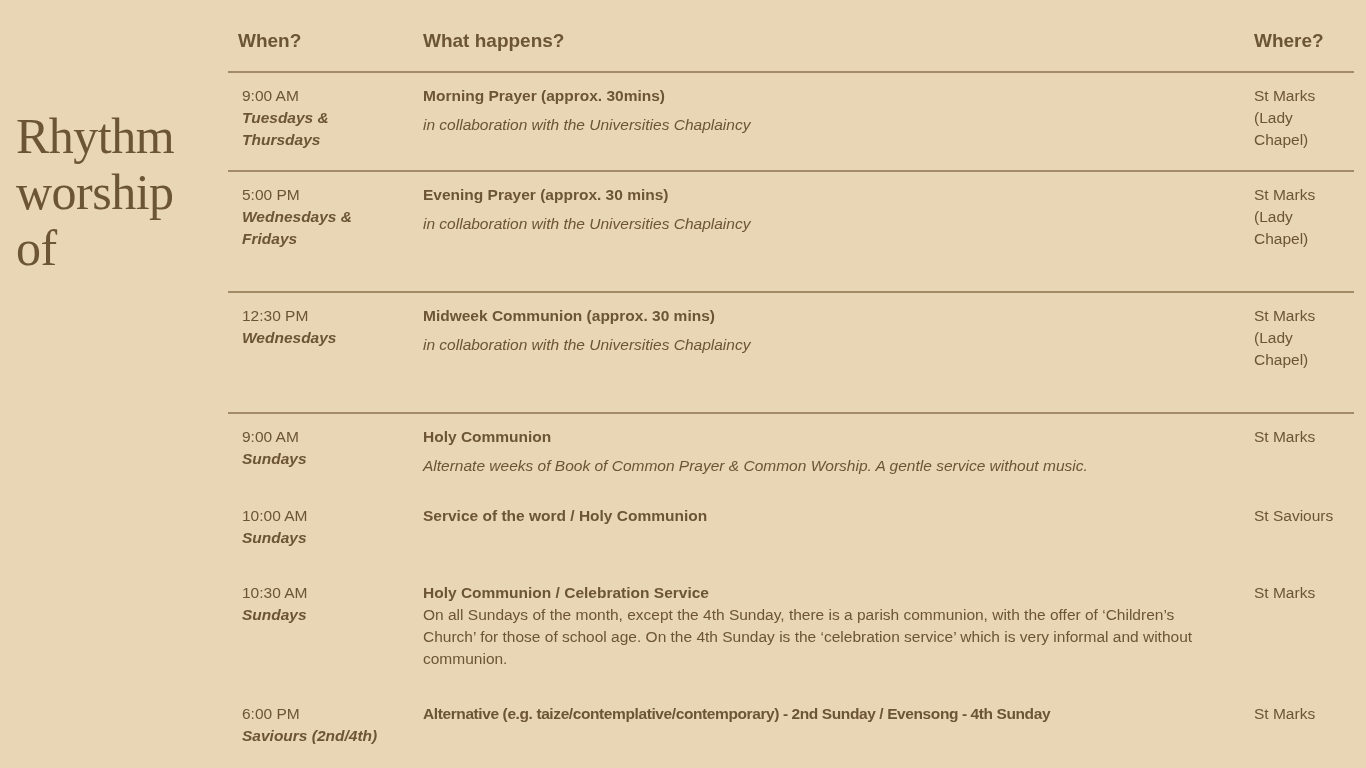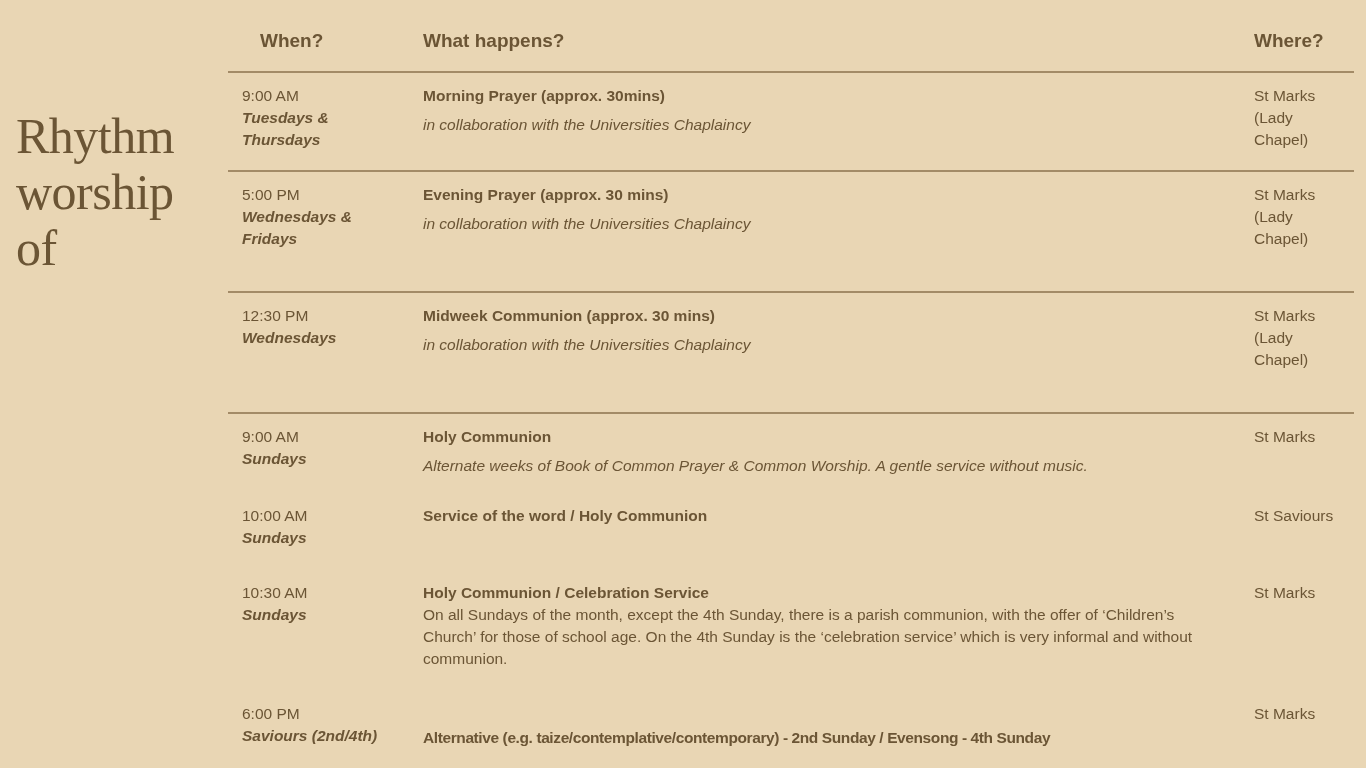--- a/index.html
+++ b/index.html
@@ -63,32 +63,32 @@
       width: 790px;
     }
     .svc { display: block; font-weight: bold; }
     .note-i { display: block; font-style: italic; margin-top: 7px; }
     .note-n { display: block; font-style: normal; }
     .where {
       position: absolute;
       left: 1254px;
       width: 98px;
     }
-    .condensed { letter-spacing: -0.4px; margin-top: 24px; }
+    .condensed { letter-spacing: -0.4px; }
   </style>
 </head>
 <body>
 
 <div class="title">
   <span>Rhythm</span>
   <span>worship</span>
   <span>of</span>
 </div>
 
-<div class="hdr" style="left:260px;">When?</div>
+<div class="hdr" style="left:238px;">When?</div>
 <div class="hdr" style="left:423px;">What happens?</div>
 <div class="hdr" style="left:1254px;">Where?</div>
 
 <div class="rule" style="top:71px;"></div>
 <div class="rule" style="top:170px;"></div>
 <div class="rule" style="top:291px;"></div>
 <div class="rule" style="top:412px;"></div>
 
 <div class="row" style="top:85px;">
   <div class="when" style="width:110px;">

